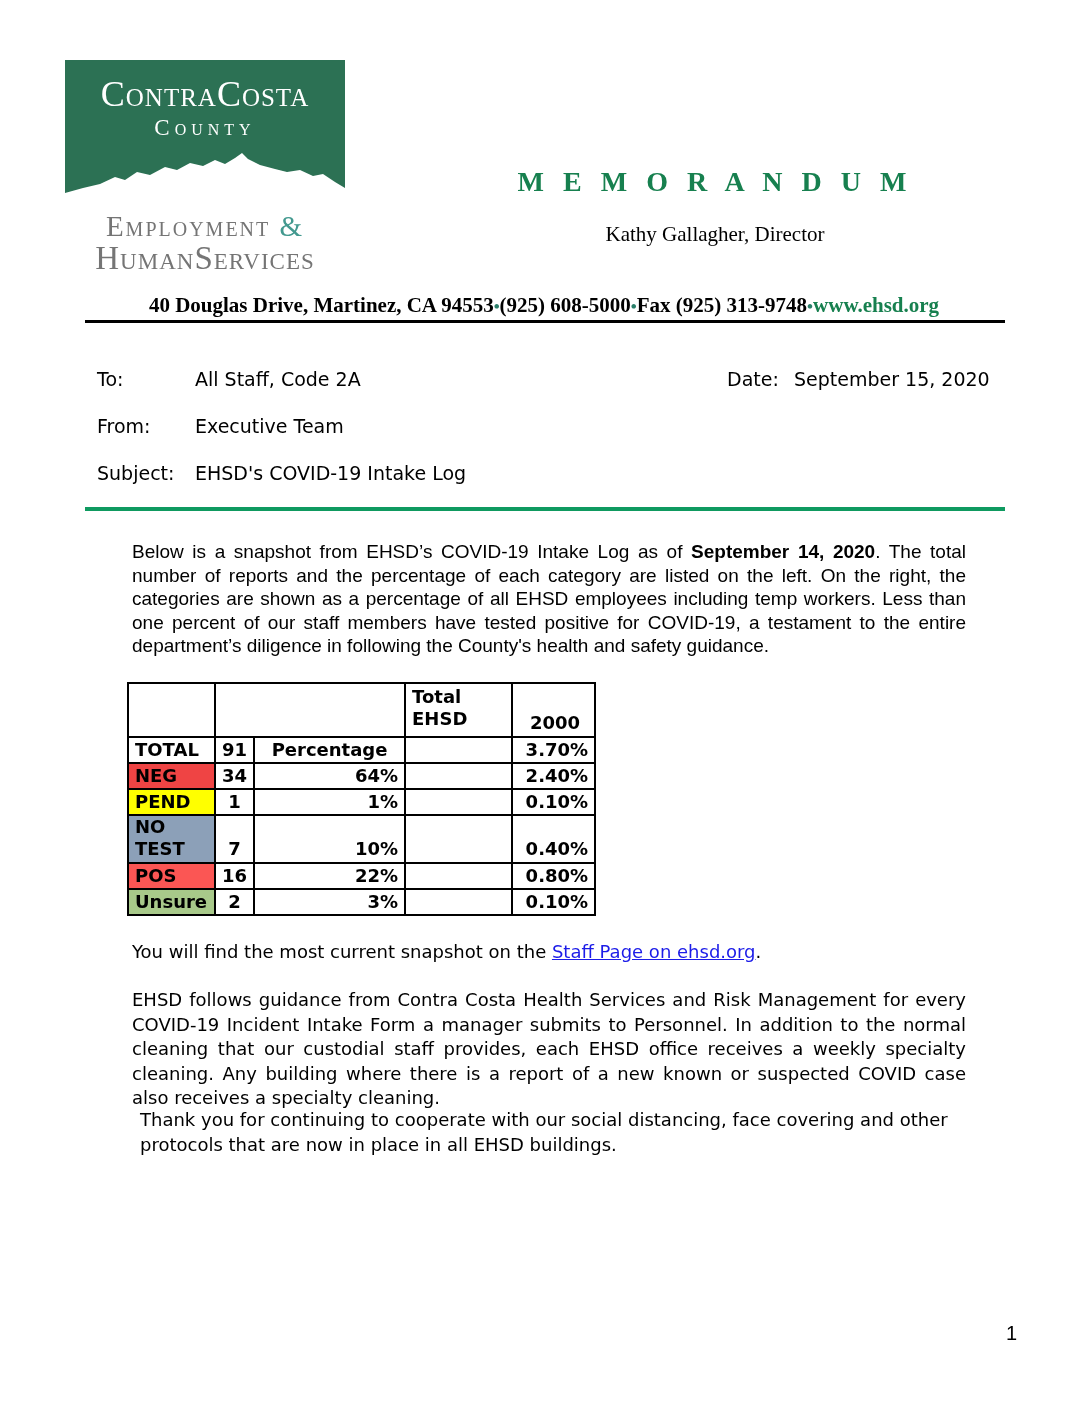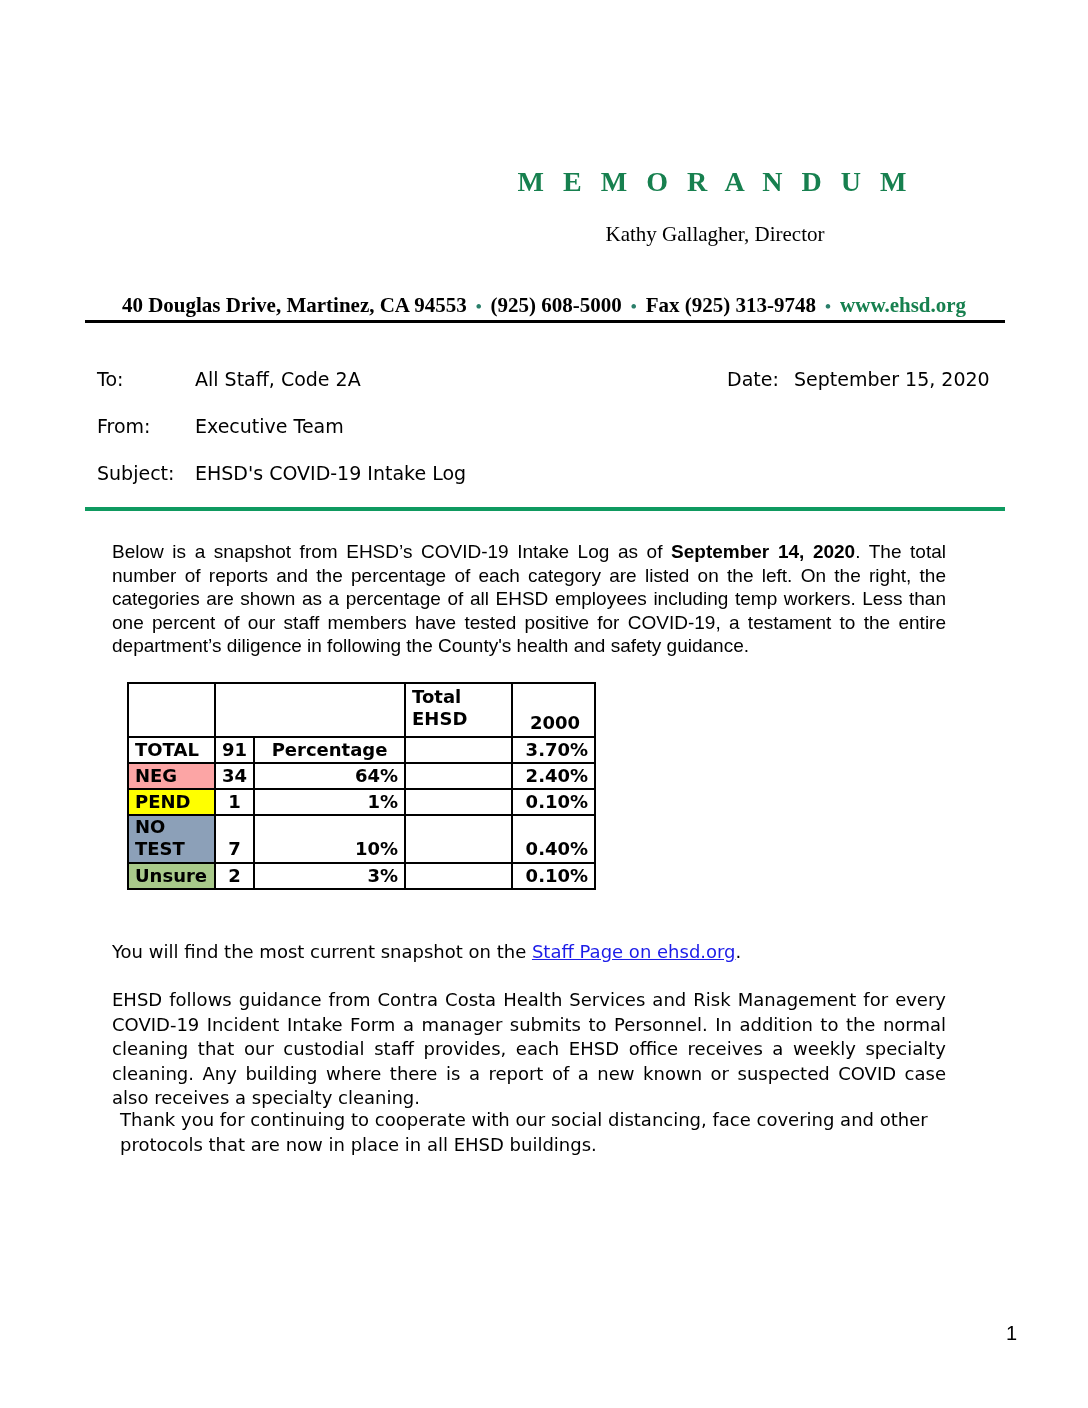--- a/index.html
+++ b/index.html
@@ -23,40 +23,40 @@
   .amp{color:var(--amp_teal,#43998F);}
 
   
   .memo-head{position:absolute;left:420px;top:166px;width:590px;text-align:center;}
   .memo-title{font-family:"Liberation Serif",serif;font-weight:bold;font-size:28px;
               letter-spacing:6px;color:var(--title_green,#17804F);}
   .memo-director{margin-top:24px;font-family:"Liberation Serif",serif;font-size:21px;color:#000;}
 
   
   .contact{position:absolute;left:0;top:293px;width:100%;display:flex;justify-content:center;
-           align-items:baseline;gap:9px;font-family:"Liberation Serif",serif;
+           align-items:baseline;font-family:"Liberation Serif",serif;
            font-weight:bold;font-size:21px;white-space:nowrap;}
   .contact .dot{color:var(--bullet_green,#2A7F6A);font-size:17px;}
   .contact .web{color:var(--web_green,#17804F);font-family:Liberation Serif, serif;}
 
   .rule-black{position:absolute;left:85px;top:320px;width:920px;height:3px;background:#000;}
   .rule-green{position:absolute;left:85px;top:507px;width:920px;height:4px;
               background:var(--divider_green,#0F9A60);}
 
   
   .fields{position:absolute;left:97px;top:366px;width:906px;
           font-family:"DejaVu Sans",sans-serif;font-size:19px;}
   .frow{position:absolute;left:0;white-space:nowrap;}
   .frow .lab{display:inline-block;width:98px;}
   .f-to{top:2px;} .f-from{top:49px;} .f-subject{top:96px;}
   .f-date{position:absolute;left:630px;top:2px;white-space:nowrap;}
   .f-date .lab{display:inline-block;width:67px;}
 
   
-  .para{position:absolute;left:112px;width:834px;}
+  .para{position:absolute;left:132px;width:834px;}
   .p1{top:540px;font-family:"Liberation Sans",sans-serif;font-size:19px;
       line-height:23.5px;text-align:justify;}
   .p2{top:941px;font-family:"DejaVu Sans",sans-serif;font-size:18px;}
   .p3{top:988px;font-family:"DejaVu Sans",sans-serif;font-size:18px;
       line-height:24.5px;text-align:justify;}
   .p4{top:1108px;font-family:"DejaVu Sans",sans-serif;font-size:18px;line-height:24.5px;margin-left:8px;}
   .p2 a{color:var(--link_blue,#1C1CE8);text-decoration:underline;}
 
   
   .tblwrap{position:absolute;left:127px;top:682px;}
@@ -79,20 +79,33 @@
   td.p2000{text-align:right;padding-right:14px;}
 
   .pagenum{position:absolute;left:1006px;top:1322px;font-size:20px;
            font-family:"Liberation Sans",sans-serif;}
 </style>
 </head>
 <body>
 
 <div class="page">
 
+  <div class="logo">
+    <div class="logo-green">
+      <svg width="280" height="147" viewBox="0 0 280 147">
+        <polygon fill="#ffffff" points="0,133 18,128 35,124 50,117 60,120 72,112 85,115 100,107 112,110 125,103 138,106 150,100 160,104 170,98 177,93 183,99 195,105 210,109 222,112 235,110 248,116 258,114 270,122 280,128 280,147 0,147"></polygon>
+      </svg>
+      <div class="logo-l1">ContraCosta</div>
+      <div class="logo-l2">County</div>
+    </div>
+    <div class="logo-sub">
+      <div class="l3"><span>Employment </span><span class="amp">&amp;</span></div>
+      <div class="l4">HumanServices</div>
+    </div>
+  </div>
 
   <div class="memo-head">
     <div class="memo-title">M E M O R A N D U M</div>
     <div class="memo-director">Kathy Gallagher, Director</div>
   </div>
 
   <div class="contact">
     <span>40 Douglas Drive, Martinez, CA 94553</span>
     <span class="dot">•</span>
     <span>(925) 608-5000</span>
@@ -145,41 +158,48 @@
         <th class="th2000">2000</th>
       </tr>
       <tr class="body">
         <td class="lab" style="background-color: rgb(255, 255, 255);">TOTAL</td>
         <td class="cnt">91</td>
         <td class="pct center">Percentage</td>
         <td class="ehsd"></td>
         <td class="p2000">3.70%</td>
       </tr>
       <tr class="body">
-        <td class="lab" style="background-color: #fca5a5;">NEG</td>
+        <td class="lab" style="background-color: #ef4444;">NEG</td>
         <td class="cnt">34</td>
         <td class="pct">64%</td>
         <td class="ehsd"></td>
         <td class="p2000">2.40%</td>
       </tr>
       <tr class="body">
         <td class="lab" style="background-color: rgb(255, 255, 0);">PEND</td>
         <td class="cnt">1</td>
         <td class="pct">1%</td>
         <td class="ehsd"></td>
         <td class="p2000">0.10%</td>
       </tr>
       <tr class="body notest">
         <td class="lab" style="background-color: rgb(140, 160, 184);">NO TEST</td>
         <td class="cnt">7</td>
         <td class="pct">10%</td>
         <td class="ehsd"></td>
         <td class="p2000">0.40%</td>
       </tr>
       <tr class="body">
+        <td class="lab" style="background-color: rgb(251, 86, 84);">POS</td>
+        <td class="cnt">16</td>
+        <td class="pct">22%</td>
+        <td class="ehsd"></td>
+        <td class="p2000">0.80%</td>
+      </tr>
+      <tr class="body">
         <td class="lab" style="background-color: rgb(168, 201, 138);">Unsure</td>
         <td class="cnt">2</td>
         <td class="pct">3%</td>
         <td class="ehsd"></td>
         <td class="p2000">0.10%</td>
       </tr>
     </tbody>
       </table>
   </div>
 

